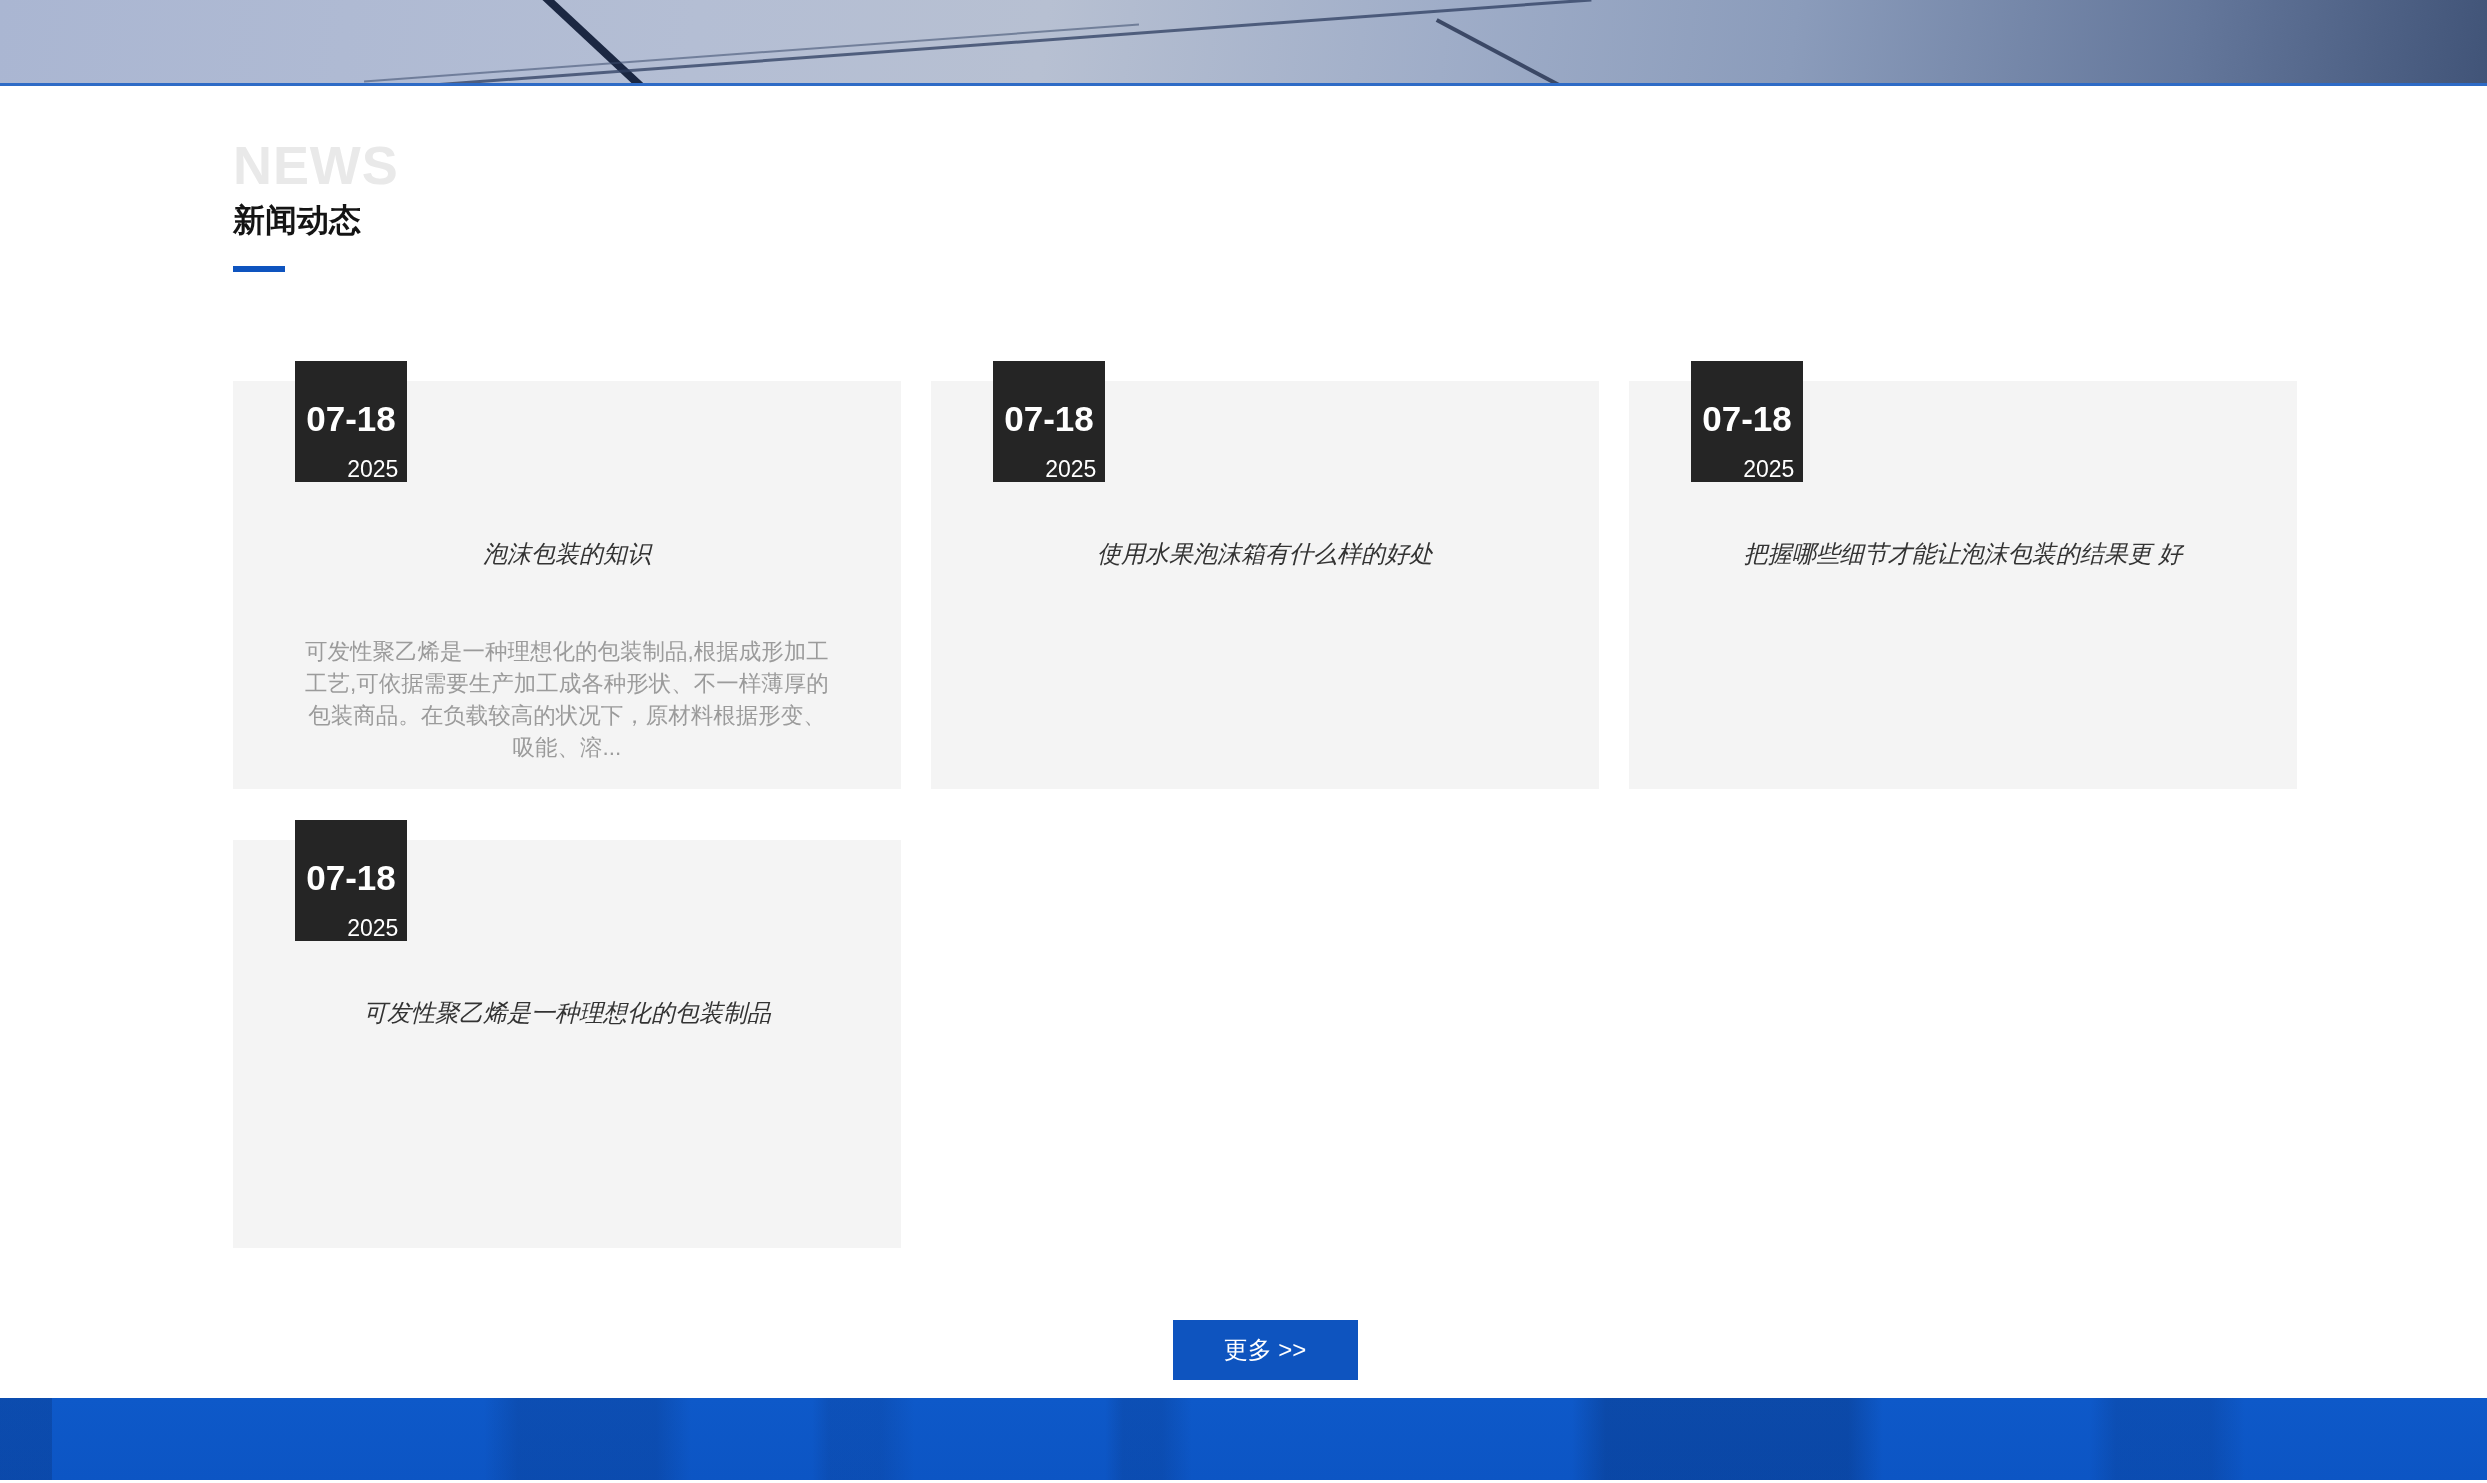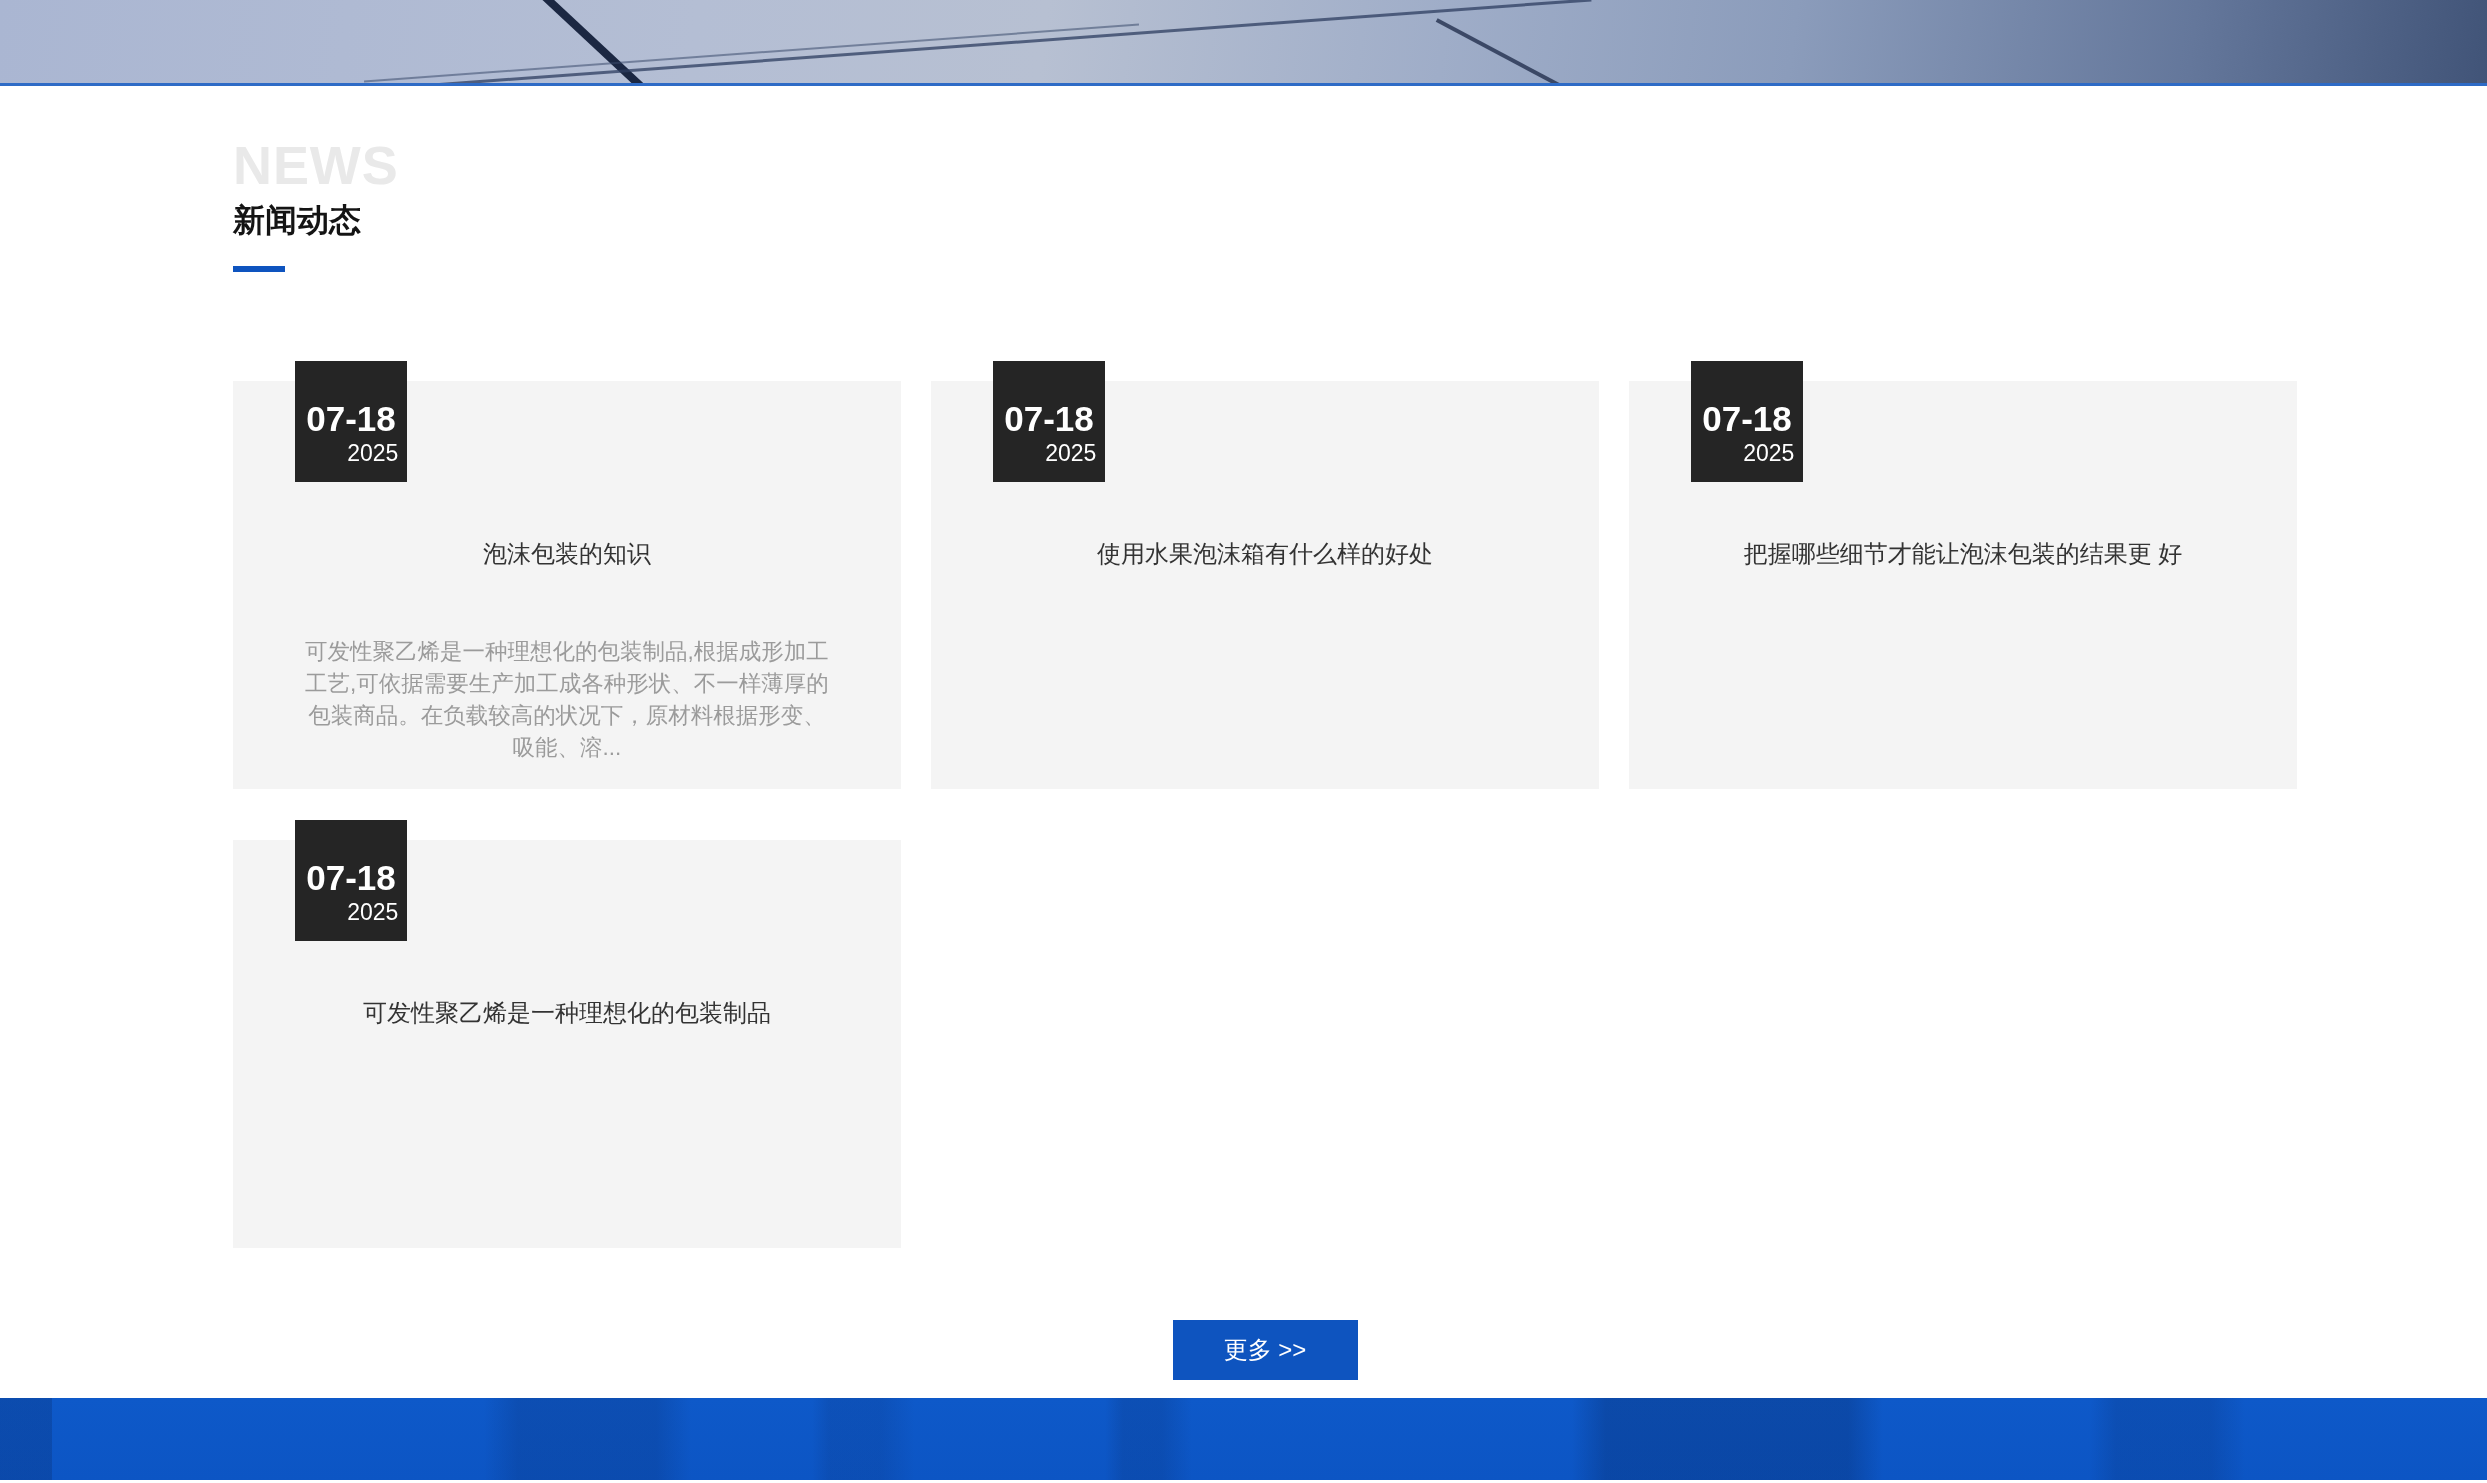--- a/index.html
+++ b/index.html
@@ -82,27 +82,28 @@
     width:112px; height:121px;
     background:#252525;
     padding-top:40px;
   }
   .badge-md {
     text-align:center; color:#ffffff;
     font-size:35px; font-weight:bold; line-height:1;
   }
   .badge-yr {
     text-align:right; padding-right:8.6px; color:#ffffff;
-    font-size:23px; line-height:1; margin-top:6px;
+    font-size:23px; line-height:1; margin-top:22px;
   }
   .card-title {
     padding-top:160px;
     text-align:center;
     font-size:24px; line-height:1.1;
     color:#333333;
+    font-style:italic;
   }
   .card-excerpt {
     margin:68px 65px 0 65px;
     font-size:22.5px; line-height:32px;
     color:#9b9b9b;
     text-align:center;
   }
 
   .more-wrap { text-align:center; margin-top:72px; }
   .more-btn {

